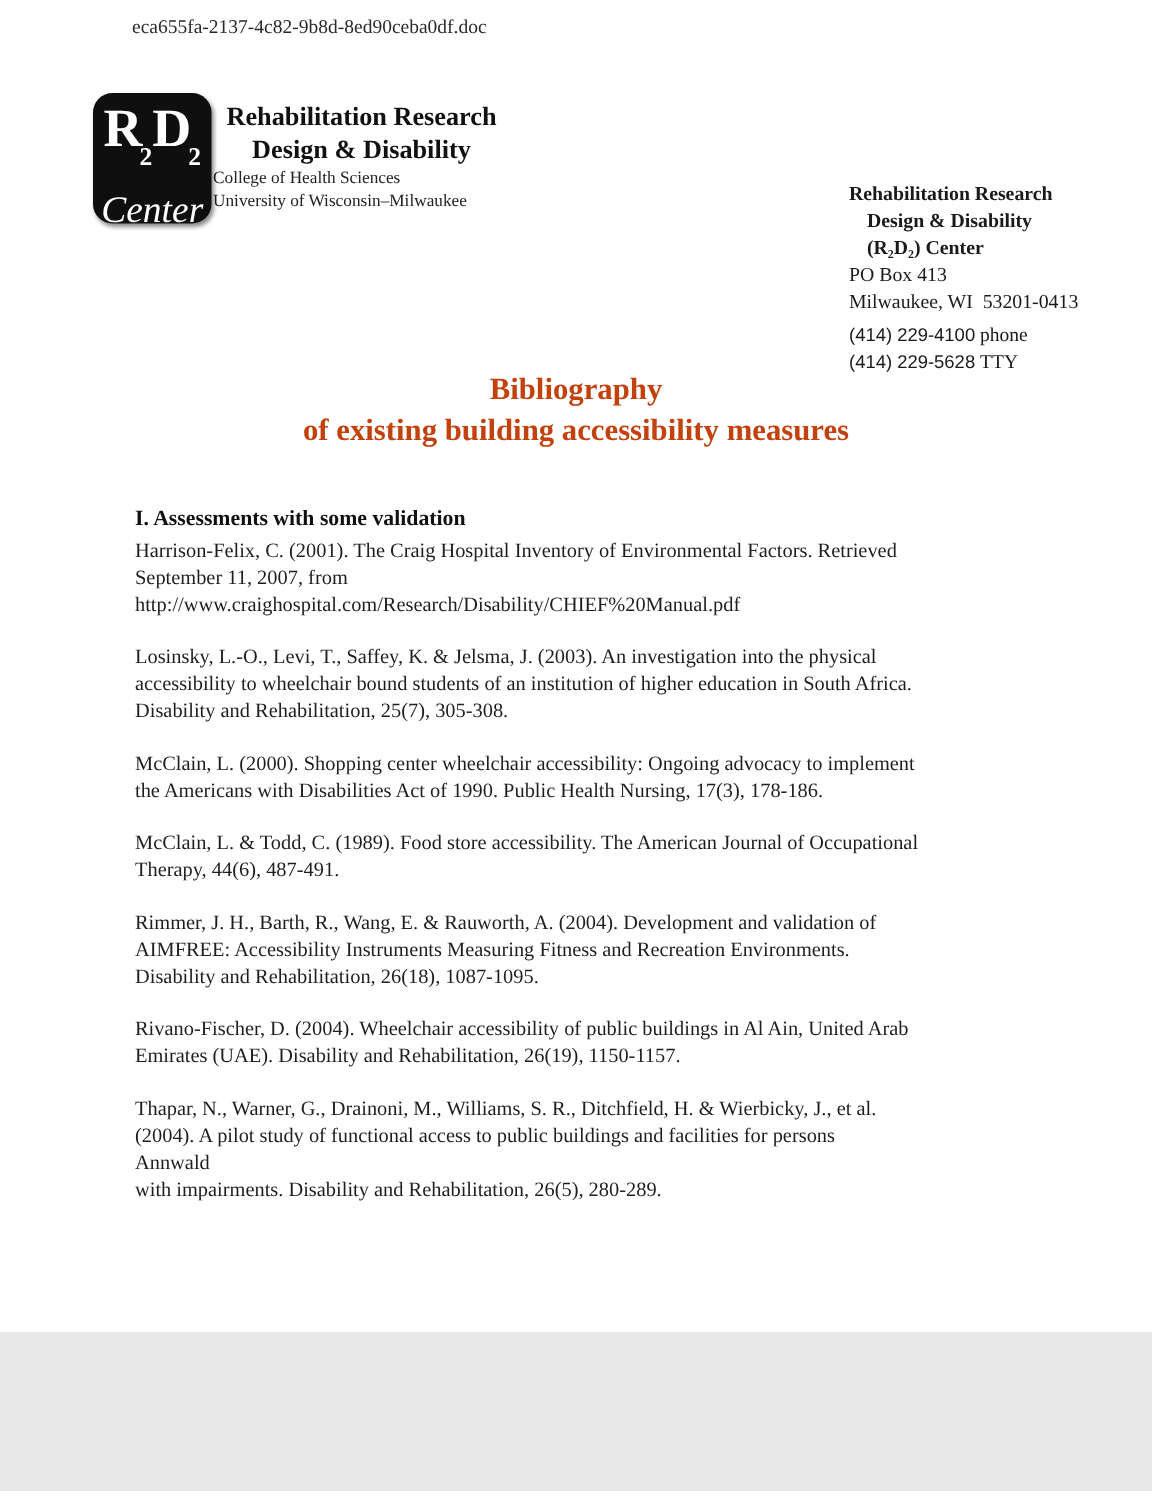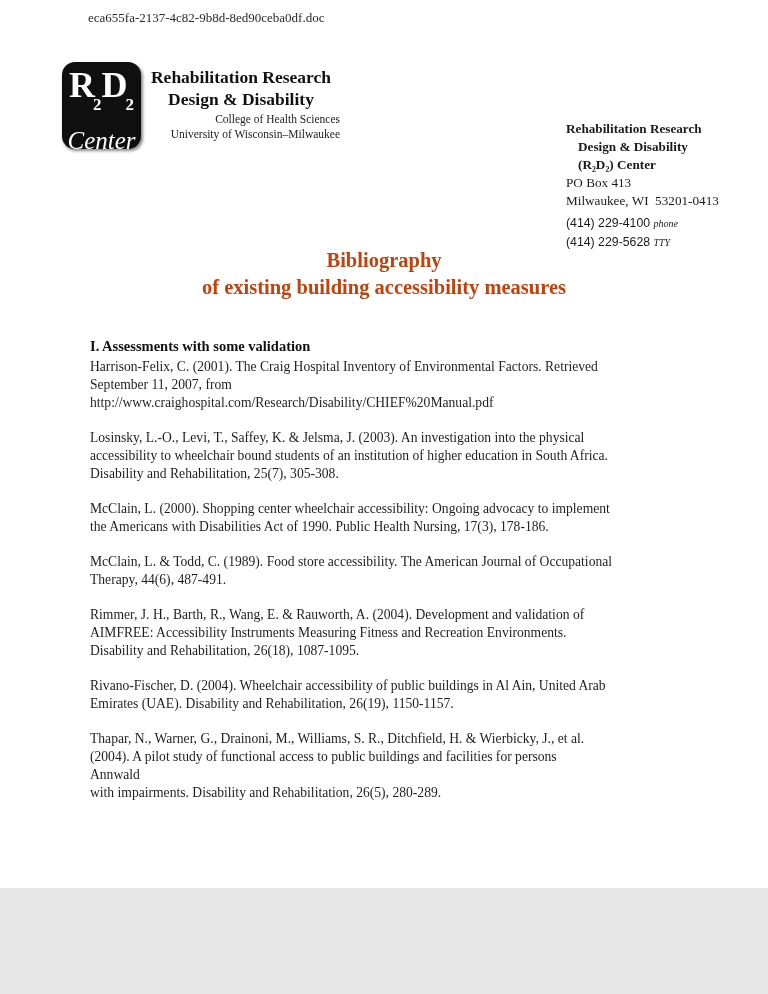--- a/index.html
+++ b/index.html
@@ -60,21 +60,21 @@
     text-align: center;
     font-weight: bold;
     font-size: 17.5px;
     line-height: 22px;
     color: #111;
   }
   .lh-college {
     position: absolute;
     left: 142px; top: 112px;
     width: 198px;
-    text-align: right;
+    text-align: left;
     font-size: 11.5px;
     line-height: 14.5px;
     color: #222;
   }
 
   
   .contact {
     position: absolute;
     left: 566px; top: 120px;
     width: 195px;
@@ -83,21 +83,21 @@
     color: #1a1a1a;
   }
   .contact .bold { font-weight: bold; }
   .contact .ind { padding-left: 12px; }
   .contact .pre { white-space: pre; }
   .contact .phones { margin-top: 4px; }
   .contact .num {
     font-family: "Liberation Sans", sans-serif;
     font-size: 12.3px;
   }
-  .contact .suffix { font-style: italic; font-size: 10px; }
+  .contact .suffix { font-size: 13px; }
 
   
   .doc-title {
     position: absolute;
     left: 0; top: 247px;
     width: 768px;
     text-align: center;
     font-weight: bold;
     font-size: 20.5px;
     line-height: 27px;

